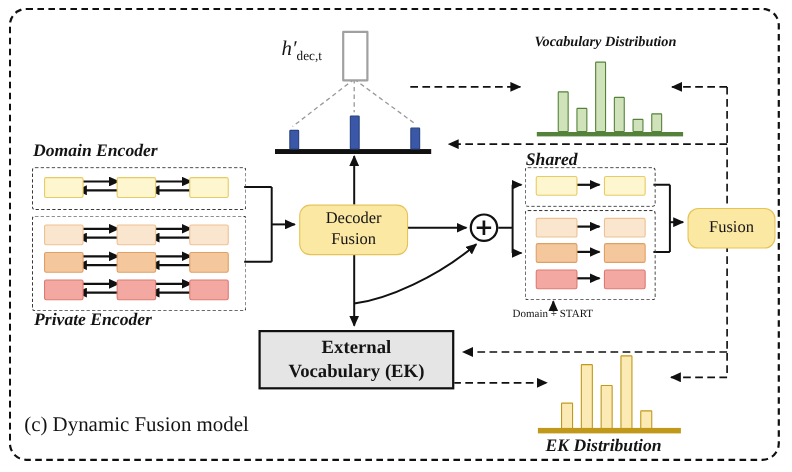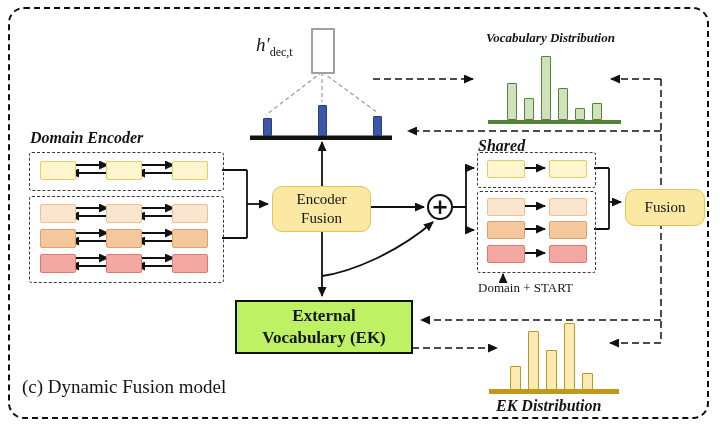--- a/index.html
+++ b/index.html
@@ -11,21 +11,21 @@
   .dashbox{position:absolute;border:1.7px dashed #3a3a3a;border-radius:3px;}
   .cell{position:absolute;border-radius:2px;}
   .cell.sh{width:34px;height:17px;background:#fdf6cf;border:1.5px solid #e8cb63;}
   .cell.p1{width:34px;height:17px;background:#fae5cf;border:1.5px solid #eec193;}
   .cell.p2{width:34px;height:17px;background:#f5c79d;border:1.5px solid #e0a065;}
   .cell.p3{width:34px;height:17px;background:#f3a8a2;border:1.5px solid #dd7a70;}
   .cell.d{width:36px;height:16px;}
   .node{position:absolute;background:#fbe8a3;border:1.8px solid #e5c355;border-radius:10px;
         display:flex;align-items:center;justify-content:center;text-align:center;
         font-size:15px;line-height:1.3;}
-  .ekbox{position:absolute;background:#bef264;border:2.4px solid #101010;
+  .ekbox{position:absolute;background:#e5e5e5;border:2.4px solid #101010;
          display:flex;flex-direction:column;align-items:center;justify-content:center;
          font-weight:bold;font-size:17px;line-height:1.3;}
   .chart{position:absolute;display:flex;align-items:flex-end;}
   .baseline{position:absolute;}
   .plus{position:absolute;left:427px;top:194px;width:26px;height:26px;background:#fff;
         border:2.6px solid #111;border-radius:50%;box-sizing:border-box;
         display:flex;align-items:center;justify-content:center;
         font-family:"DejaVu Sans",sans-serif;font-size:21px;font-weight:bold;line-height:1;}
   .hrect{position:absolute;left:311px;top:28px;width:20px;height:42px;
          background:#fff;border:2px solid #a0a0a0;border-radius:1px;}
@@ -146,44 +146,45 @@
   <div class="dashbox" style="left:29px;top:196px;width:193px;height:85px;"></div>
   <div class="cell p1" style="left:40px;top:204px;"></div>
   <div class="cell p1" style="left:106px;top:204px;"></div>
   <div class="cell p1" style="left:172px;top:204px;"></div>
   <div class="cell p2" style="left:40px;top:229px;"></div>
   <div class="cell p2" style="left:106px;top:229px;"></div>
   <div class="cell p2" style="left:172px;top:229px;"></div>
   <div class="cell p3" style="left:40px;top:254px;"></div>
   <div class="cell p3" style="left:106px;top:254px;"></div>
   <div class="cell p3" style="left:172px;top:254px;"></div>
+  <div class="abs lbl" style="left:31px;top:282px;font-size:16px;">Private Encoder</div>
 
   <div class="node" style="left:272px;top:186px;width:97px;height:44px;">
     <div>
-      <div>Encoder</div>
+      <div>Decoder</div>
       <div>Fusion</div>
     </div>
   </div>
 
   <div class="plus">
     <span>+</span>
   </div>
 
   <div class="abs lbl" style="left:478px;top:137px;font-size:16px;">Shared</div>
   <div class="dashbox" style="left:477px;top:152px;width:117px;height:34px;"></div>
   <div class="cell sh d" style="left:487px;top:160px;"></div>
   <div class="cell sh d" style="left:549px;top:160px;"></div>
   <div class="dashbox" style="left:477px;top:191px;width:117px;height:80px;"></div>
   <div class="cell p1 d" style="left:487px;top:198px;"></div>
   <div class="cell p1 d" style="left:549px;top:198px;"></div>
   <div class="cell p2 d" style="left:487px;top:221px;"></div>
   <div class="cell p2 d" style="left:549px;top:221px;"></div>
   <div class="cell p3 d" style="left:487px;top:245px;"></div>
   <div class="cell p3 d" style="left:549px;top:245px;"></div>
-  <div class="abs plain" style="left:478px;top:280px;font-size:13px;">Domain + START</div>
+  <div class="abs plain" style="left:466px;top:280px;font-size:10px;">Domain + START</div>
 
   <div class="node" style="left:625px;top:189px;width:78px;height:35px;">
     <span>Fusion</span>
   </div>
 
   <div class="ekbox" style="left:235px;top:300px;width:174px;height:50px;">
     <div>External</div>
     <div>Vocabulary (EK)</div>
   </div>
 

